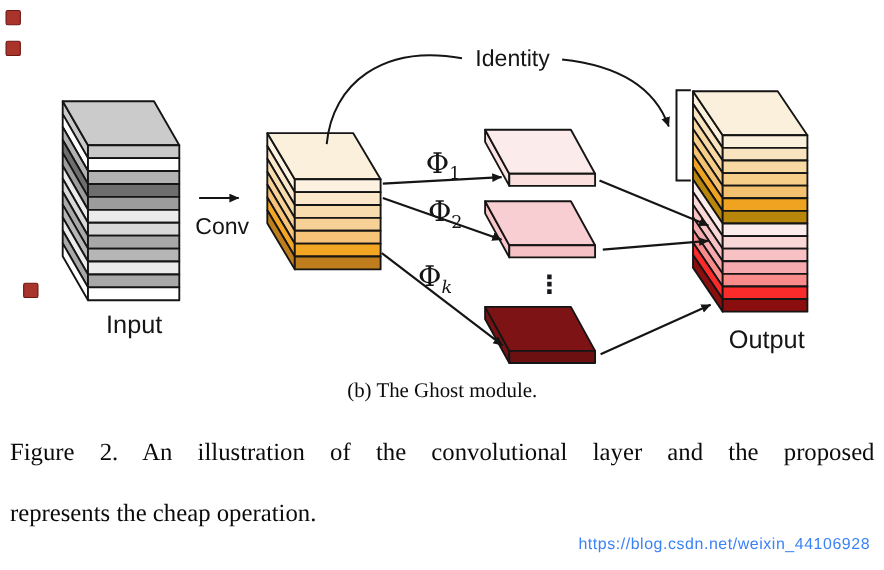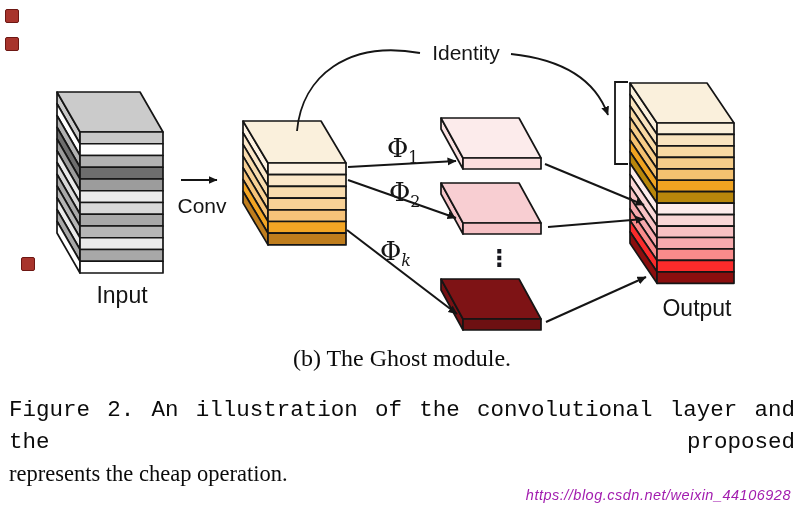--- a/index.html
+++ b/index.html
@@ -9,25 +9,25 @@
   svg polygon, svg rect.strip{stroke:#151515;stroke-width:1.7;stroke-linejoin:round;}
   .arr{fill:none;stroke:#151515;stroke-width:2;}
   .thin{fill:none;stroke:#151515;stroke-width:1.8;}
   .slabel{font-family:"Liberation Sans",sans-serif;font-size:21px;fill:#151515;}
   .big{font-size:23px;}
   .phi{font-family:"DejaVu Serif",serif;font-size:26px;fill:#151515;}
   .phisub{font-size:16px;}
   .it{font-style:italic;}
   .dots{font-family:"DejaVu Sans",sans-serif;font-size:23px;font-weight:bold;fill:#16161d;}
   .subcaption{position:absolute;left:0;right:0;top:345px;text-align:center;
-      font-family:"Liberation Serif",serif;font-size:24px;color:#0b0b0b;}
+      font-family:"Liberation Serif",serif;font-size:19px;color:#0b0b0b;}
   .figtext{position:absolute;left:9px;top:395px;width:786px;
       font-family:"Liberation Serif",serif;font-size:22.5px;line-height:31.5px;color:#0b0b0b;}
-  .jline{text-align:justify;text-align-last:justify;font-family:Liberation Mono, monospace;}
-  .lline{text-align:left;}
+  .jline{text-align:justify;text-align-last:justify;}
+  .lline{text-align:left;margin-top:24px;}
   .watermark{position:absolute;right:13px;top:487px;font-size:14.5px;letter-spacing:.5px;}
   .redsq{position:absolute;width:12px;height:12px;background:#a8342c;border:1px solid #6d1713;border-radius:2px;}
 </style>
 </head>
 <body>
 
 <div class="redsq" style="left:5px;top:9px;"></div>
 <div class="redsq" style="left:5px;top:37px;"></div>
 <div class="redsq" style="left:21px;top:257px;"></div>
 
@@ -148,13 +148,13 @@
   <text class="dots" x="488" y="266">⋮</text>
 </svg>
 
 <div class="subcaption">(b)  The Ghost module.</div>
 
 <div class="figtext">
   <div class="jline">Figure 2. An illustration of the convolutional layer and the proposed</div>
   <div class="lline">represents the cheap operation.</div>
 </div>
 
-<div class="watermark" style="color: #a21caf; font-style: italic;">https://blog.csdn.net/weixin_44106928</div>
+<div class="watermark" style="color: #3b82f6;">https://blog.csdn.net/weixin_44106928</div>
 
 </body></html>

